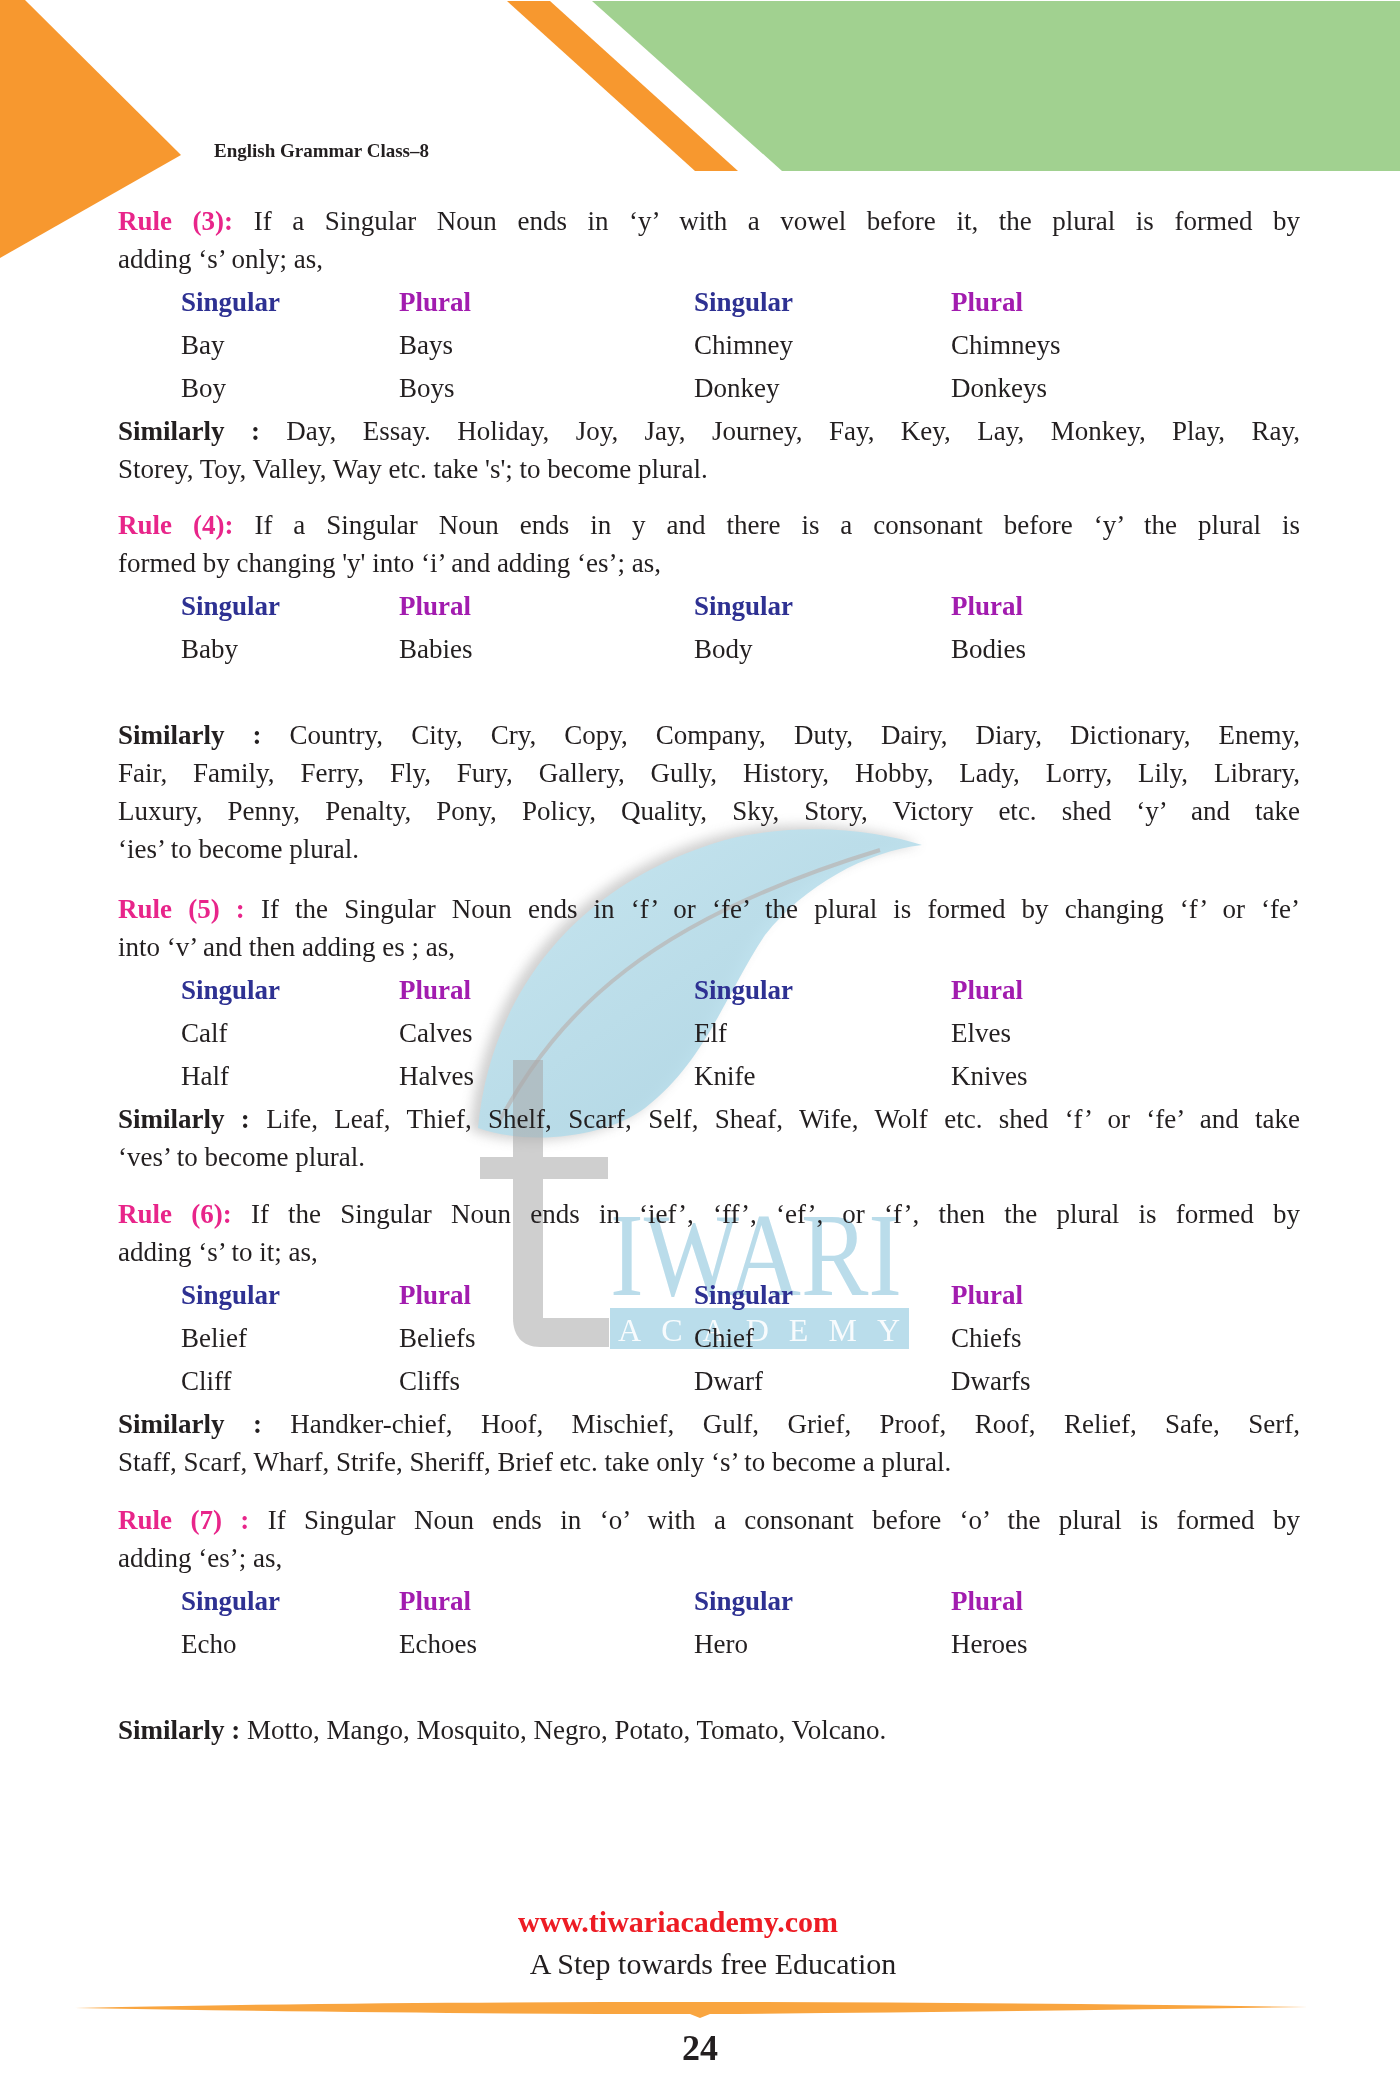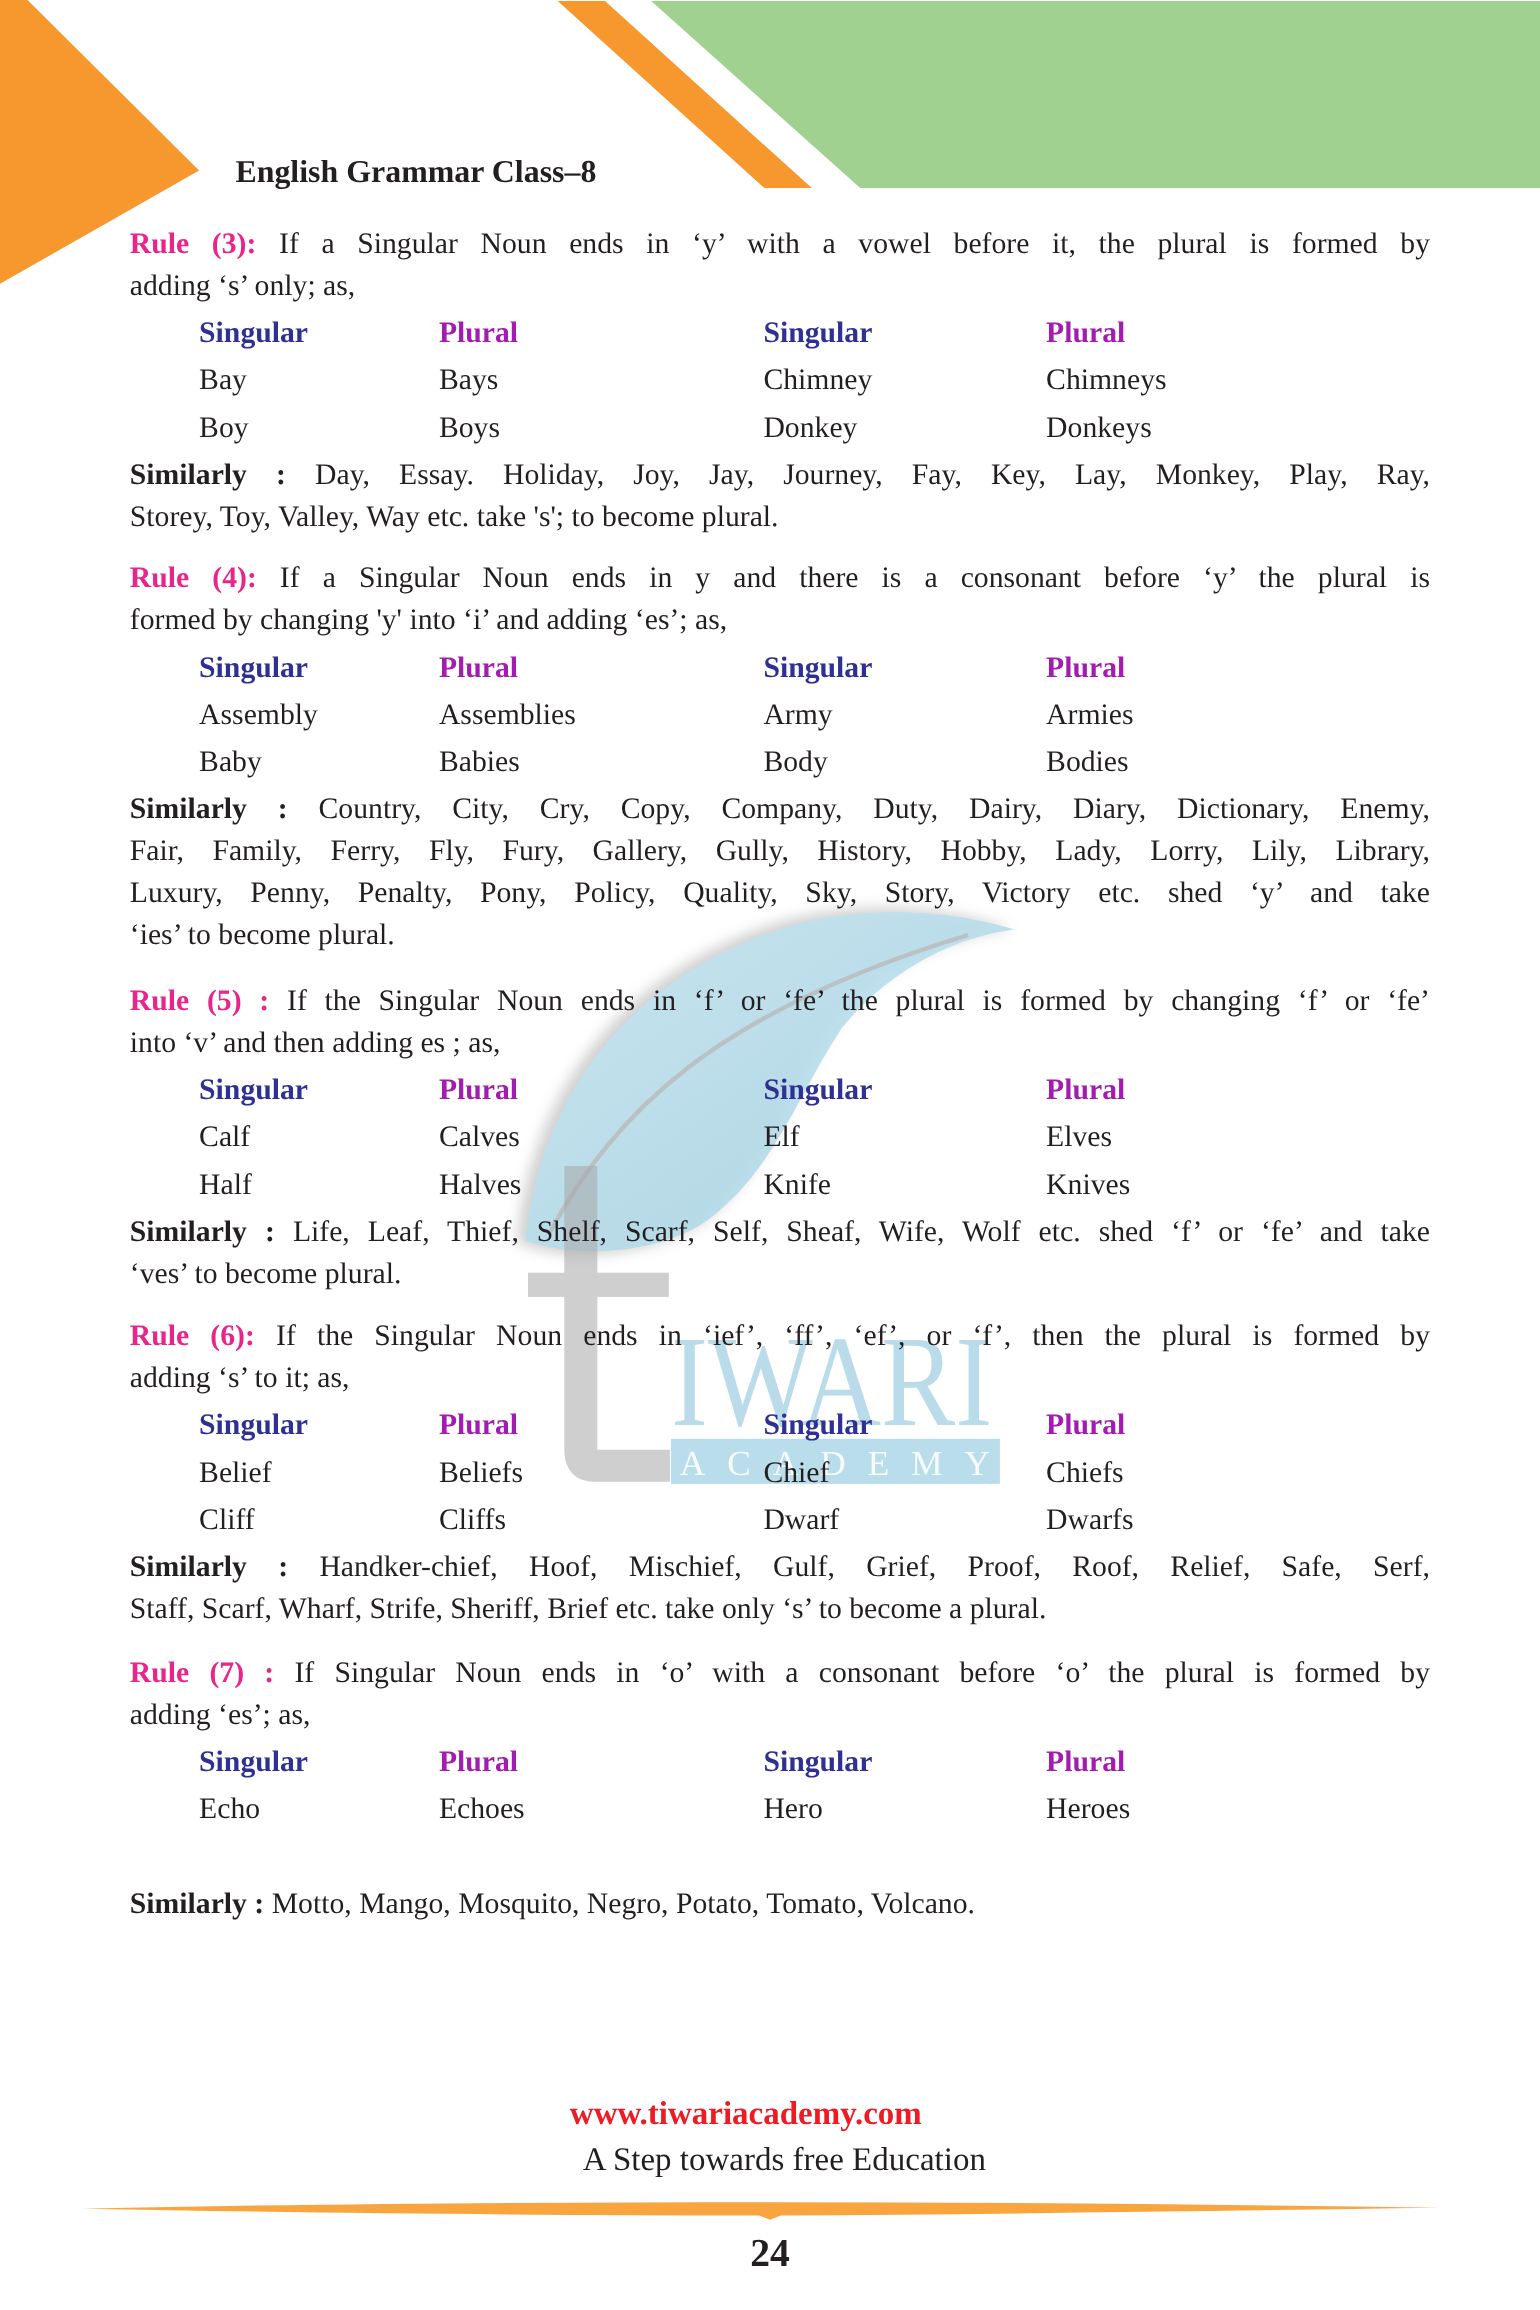--- a/index.html
+++ b/index.html
@@ -1,19 +1,19 @@
 <!DOCTYPE html>
 <html><head>
 <meta charset="utf-8">
 <style>
   html, body { margin:0; padding:0; background:#ffffff; }
   body { width:1400px; height:2100px; position:relative; overflow:hidden;
          font-family:"Liberation Serif", "DejaVu Serif", serif; color:#231f20; }
   .deco { position:absolute; left:0; top:0; }
-  .header-title { position:absolute; left:214px; top:140px; font-size:29px; font-weight:bold;
+  .header-title { position:absolute; left:214px; top:140px; font-size:19px; font-weight:bold;
                   color:#231f20; letter-spacing:0px; white-space:nowrap; }
   .watermark { position:absolute; left:0; top:0; width:1400px; height:2100px; pointer-events:none; z-index:0; }
   .rule-block { position:absolute; left:118px; width:1182px; z-index:1; }
   .line { height:38px; line-height:38px; font-size:27px; text-align:justify; text-align-last:justify;
           white-space:normal; overflow:visible; }
   .line.last { text-align-last:left; }
   .rule-label { color:#e8258a; font-weight:bold; }
   .sim-label { font-weight:bold; }
   .table { position:relative; margin-top:3px; margin-bottom:2px; height:129px; }
   .trow { position:relative; height:43px; line-height:43px; font-size:27px; }
@@ -98,26 +98,20 @@
   <div class="line"><span class="rule-label">Rule (4):</span><span> If a Singular Noun ends in y and there is a consonant before ‘y’ the plural is</span></div>
   <div class="line last">formed by changing 'y' into ‘i’ and adding ‘es’; as,</div>
   <div class="table">
     <div class="trow">
       <span class="cell c0 th-sing">Singular</span>
       <span class="cell c1 th-plur">Plural</span>
       <span class="cell c2 th-sing">Singular</span>
       <span class="cell c3 th-plur">Plural</span>
     </div>
     <div class="trow">
-      <span class="cell c0">Assembly</span>
-      <span class="cell c1">Assemblies</span>
-      <span class="cell c2">Army</span>
-      <span class="cell c3">Armies</span>
-    </div>
-    <div class="trow">
       <span class="cell c0">Baby</span>
       <span class="cell c1">Babies</span>
       <span class="cell c2">Body</span>
       <span class="cell c3">Bodies</span>
     </div>
   </div>
   <div class="line"><span class="sim-label">Similarly :</span><span> Country, City, Cry, Copy, Company, Duty, Dairy, Diary, Dictionary, Enemy,</span></div>
   <div class="line">Fair, Family, Ferry, Fly, Fury, Gallery, Gully, History, Hobby, Lady, Lorry, Lily, Library,</div>
   <div class="line">Luxury, Penny, Penalty, Pony, Policy, Quality, Sky, Story, Victory etc. shed ‘y’ and take</div>
   <div class="line last">‘ies’ to become plural.</div>

